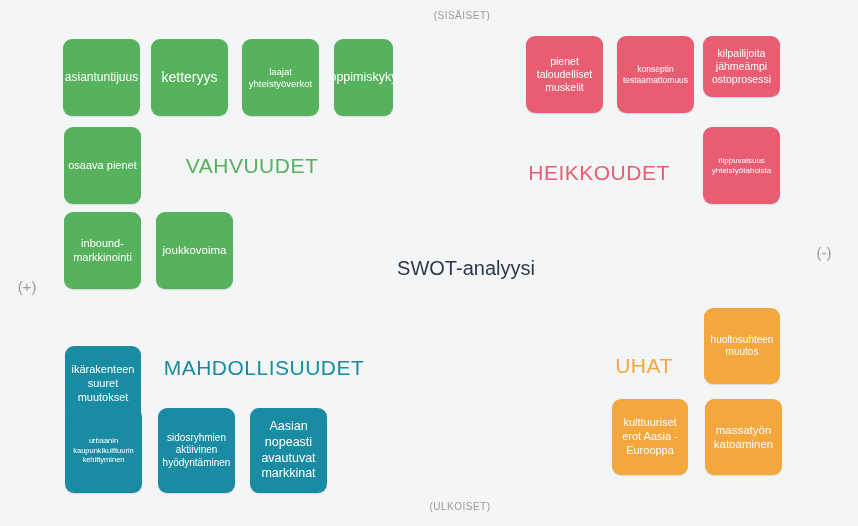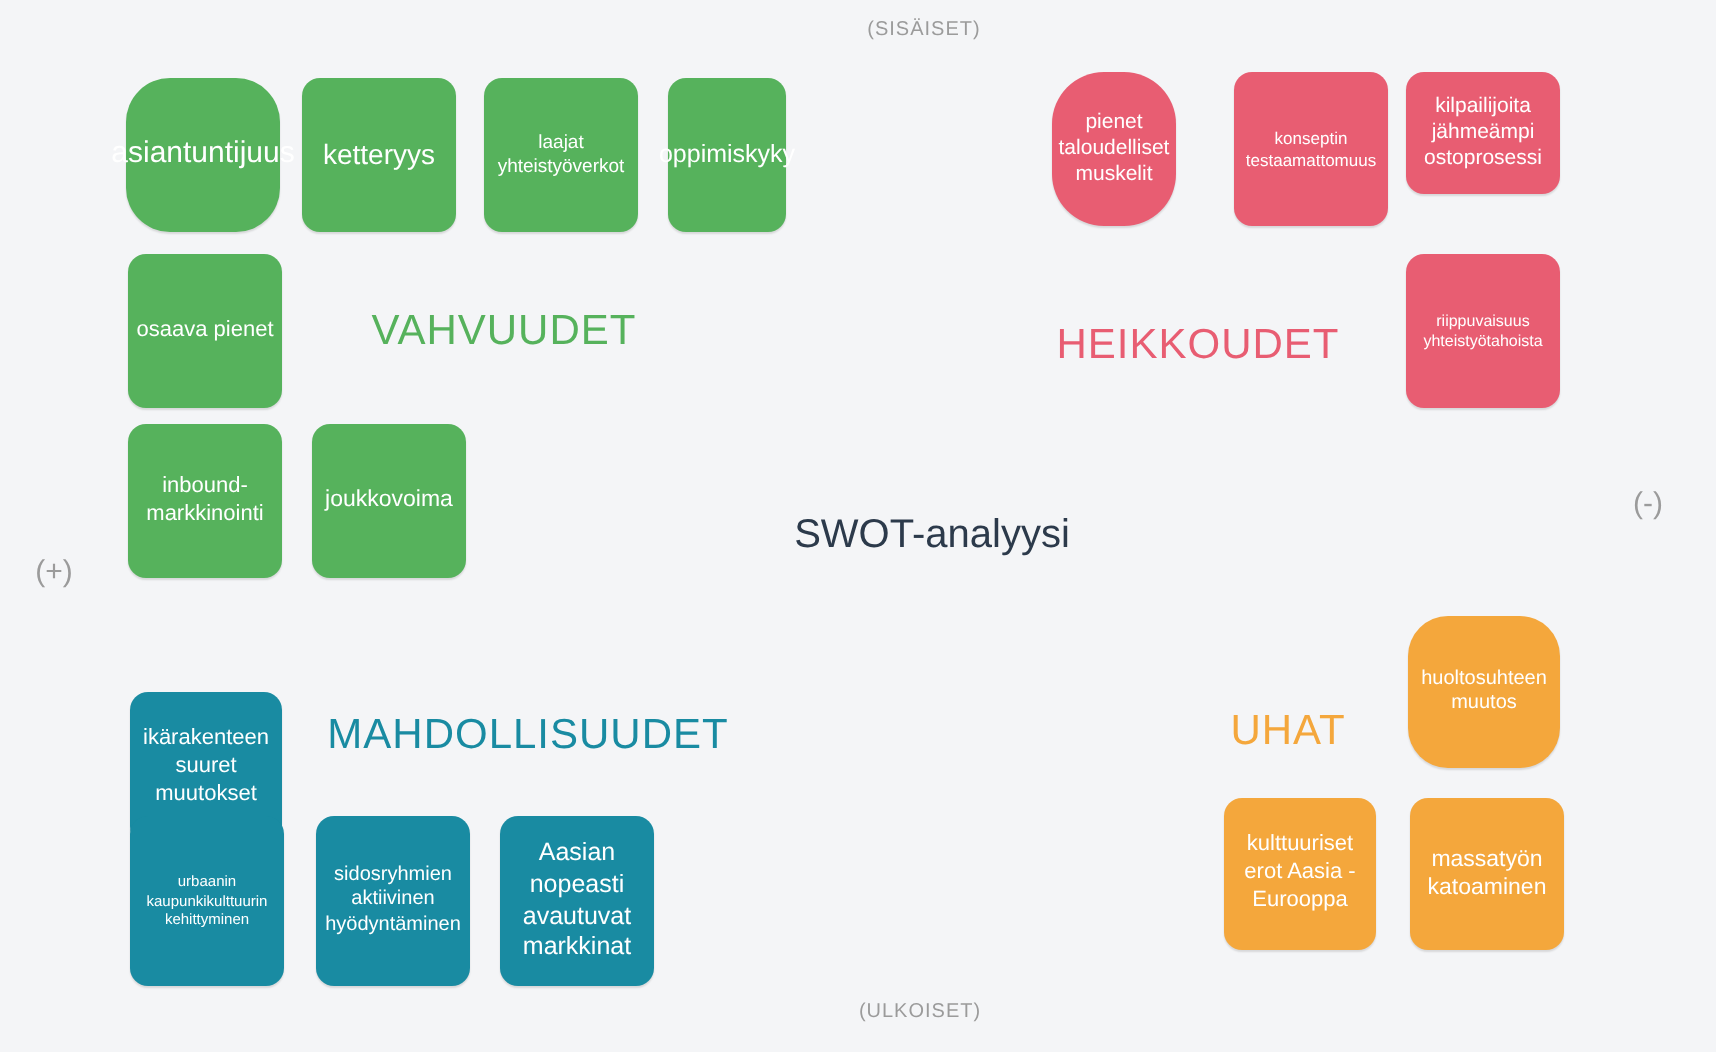--- a/index.html
+++ b/index.html
@@ -59,39 +59,39 @@
     box-sizing:border-box;
     line-height:1.25;
     cursor:pointer;
     box-shadow:0 1px 1px rgba(0,0,0,.12);
   }
   .g{background:#56b25c;}
   .p{background:#e85d72;}
   .t{background:#198ba2;}
   .o{background:#f4a73c;}
 
-  .cg1{left:63px;top:39px;width:77px;height:77px;font-size:15px;padding:2px;border-radius:22px;}
+  .cg1{left:63px;top:39px;width:77px;height:77px;font-size:12px;padding:2px;}
   .cg2{left:151px;top:39px;width:77px;height:77px;font-size:14px;}
   .cg3{left:242px;top:39px;width:77px;height:77px;font-size:9.5px;padding:2px;text-align:center;}
   .cg4{left:334px;top:39px;width:59px;height:77px;font-size:12.5px;padding:2px;}
   .cg5{left:64px;top:127px;width:77px;height:77px;font-size:11px;}
   .cg6{left:64px;top:212px;width:77px;height:77px;font-size:11px;}
   .cg7{left:156px;top:212px;width:77px;height:77px;font-size:11.5px;}
 
-  .cp1{left:526px;top:36px;width:62px;height:77px;font-size:10.5px;border-radius:26px;}
+  .cp1{left:526px;top:36px;width:77px;height:77px;font-size:10.5px;}
   .cp2{left:617px;top:36px;width:77px;height:77px;font-size:8.5px;}
   .cp3{left:703px;top:36px;width:77px;height:61px;font-size:10.5px;}
   .cp4{left:703px;top:127px;width:77px;height:77px;font-size:8px;padding:2px;}
 
   .ct1{left:65px;top:336px;width:76px;height:76px;font-size:11px;margin-top:10px;}
   .ct2{left:65px;top:408px;width:77px;height:85px;font-size:7.5px;padding:2px;}
   .ct3{left:158px;top:408px;width:77px;height:85px;font-size:10px;}
   .ct4{left:250px;top:408px;width:77px;height:85px;font-size:12.5px;}
 
-  .co1{left:704px;top:308px;width:76px;height:76px;font-size:10px;border-radius:20px;}
+  .co1{left:704px;top:308px;width:76px;height:76px;font-size:10px;}
   .co2{left:612px;top:399px;width:76px;height:76px;font-size:11px;}
   .co3{left:705px;top:399px;width:77px;height:76px;font-size:11.5px;}
 </style>
 </head>
 <body>
 
 <div class="board">
 
   <div class="float-text axis-label pos-top">(SISÄISET)</div>
   <div class="float-text axis-label pos-bottom">(ULKOISET)</div>

